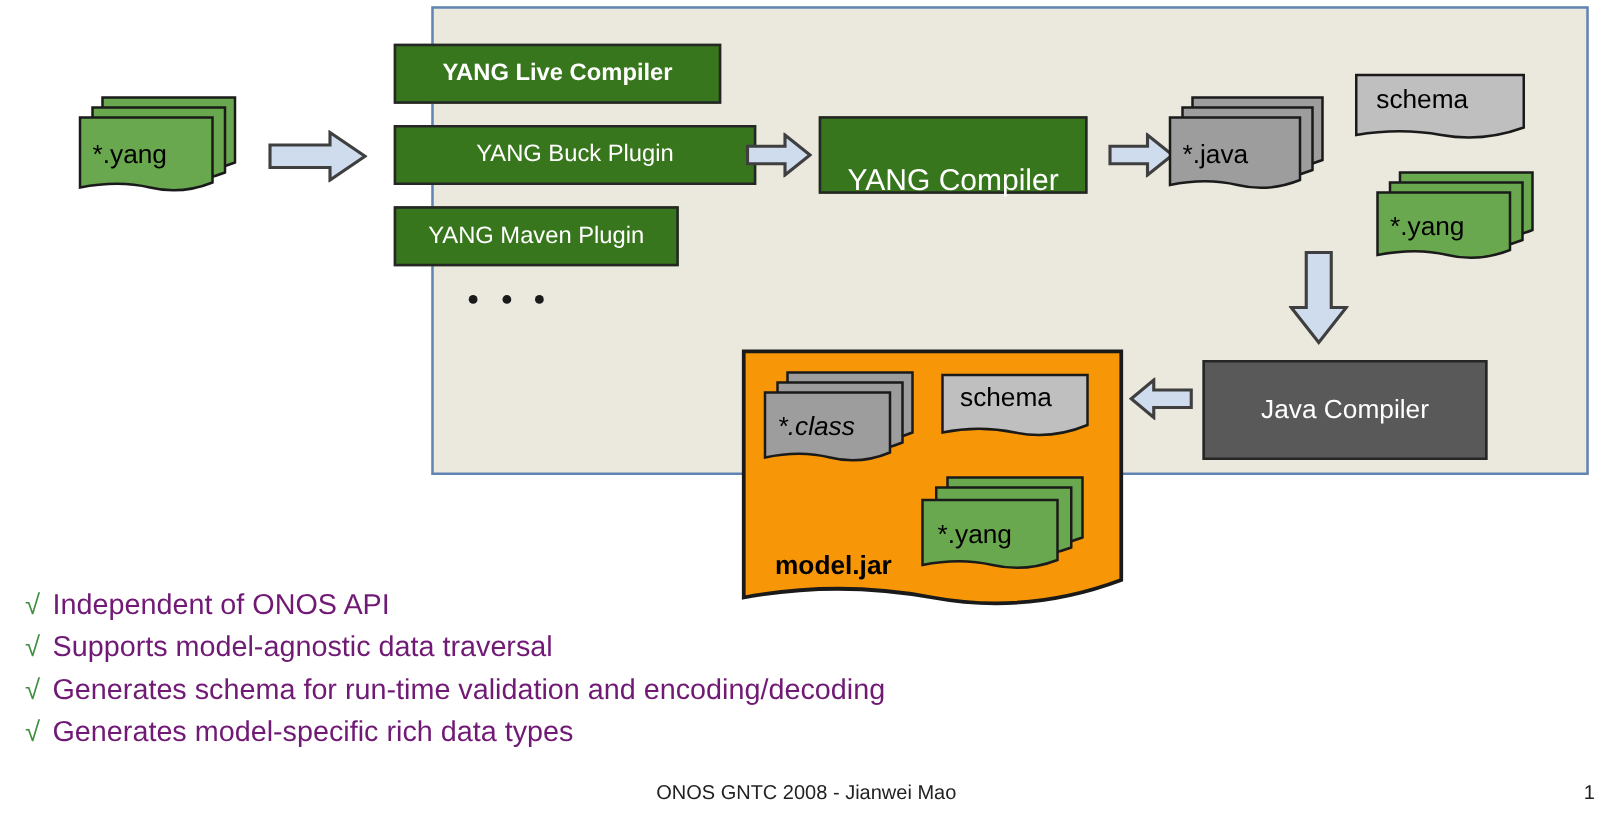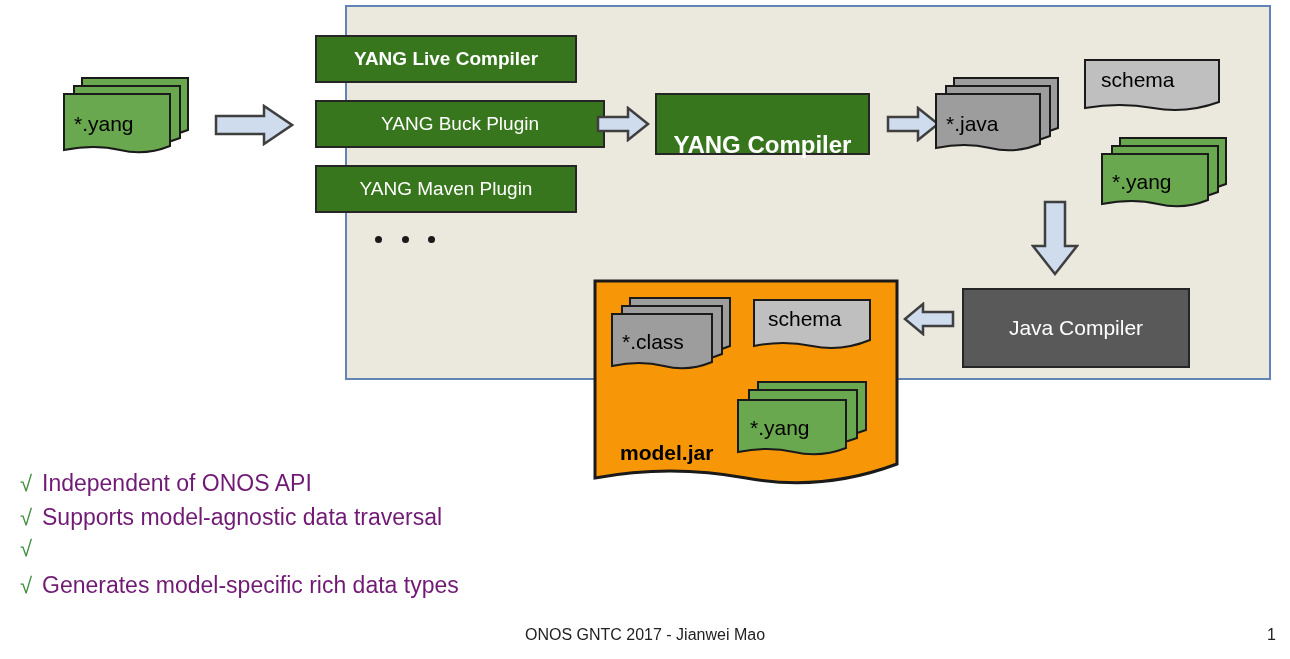--- a/index.html
+++ b/index.html
@@ -41,21 +41,21 @@
     justify-content: center;
     color: #ffffff;
     text-align: center;
     line-height: 1.1;
   }
   .box-green { background: #38761d; }
   .box-gray  { background: #595959; }
 
   .lbl-plugin   { font-size: 19px; font-weight: 400; }
   .lbl-plugin-b { font-size: 19px; font-weight: 700; }
-  .lbl-compiler { font-size: 24px; font-weight: 700; margin-top: 43px; }
+  .lbl-compiler { font-size: 24px; font-weight: 400; margin-top: 43px; }
   .lbl-javac    { font-size: 21px; font-weight: 400; }
 
   
   .doc {
     position: absolute;
     text-align: right;
   }
   .doc svg { display: block; overflow: visible; }
   .doc .doc-label {
     position: absolute;
@@ -162,21 +162,21 @@
     <path d="M2 12 H50 V2 L78 21 L50 40 V30 H2 Z" fill="#cfdcee" stroke="#3f3f3f" stroke-width="2.5"></path>
   </svg>
 </div>
 
 <div class="box box-green" style="left:315px; top:35px; width:262px; height:48px;">
   <span class="lbl-plugin-b">YANG Live Compiler</span>
 </div>
 <div class="box box-green" style="left:315px; top:100px; width:290px; height:48px;">
   <span class="lbl-plugin">YANG Buck Plugin</span>
 </div>
-<div class="box box-green" style="left:315px; top:165px; width:262px; height:48px;">
+<div class="box box-green" style="left:315px; top:165px; width:228px; height:48px;">
   <span class="lbl-plugin">YANG Maven Plugin</span>
 </div>
 
 <div id="ellipsis">
   <span class="dot"></span>
   <span class="dot"></span>
   <span class="dot"></span>
 </div>
 
 <div class="node" style="left:596px; top:106px;">
@@ -234,21 +234,21 @@
   <svg width="52" height="34" viewBox="0 0 52 34">
     <path d="M50 10 H20 V2 L2 17 L20 32 V24 H50 Z" fill="#cfdcee" stroke="#3f3f3f" stroke-width="2.5"></path>
   </svg>
 </div>
 
 <div id="model-jar">
   <svg width="308" height="222" viewBox="0 0 308 222" style="position:absolute;left:0;top:0;">
     <path d="M3 3 H305 V186 Q230 214 154 200 Q78 186 3 200 Z" fill="#f79708" stroke="#1a1a1a" stroke-width="3"></path>
   </svg>
 
-  <div class="doc" style="left:18px; top:16px; width:124px; height:86px;">
+  <div class="doc" style="left:18px; top:16px; width:124px; height:86px;font-style:italic;">
     <svg width="124" height="86" viewBox="0 0 124 86">
       <path d="M20 4 H120 V52 Q96 62 72 56 Q48 50 20 56 Z" fill="#9d9d9d" stroke="#1a1a1a" stroke-width="2"></path>
       <path d="M12 12 H112 V60 Q88 70 64 64 Q40 58 12 64 Z" fill="#9d9d9d" stroke="#1a1a1a" stroke-width="2"></path>
       <path d="M2 20 H102 V68 Q78 78 54 72 Q30 66 2 72 Z" fill="#9d9d9d" stroke="#1a1a1a" stroke-width="2"></path>
     </svg>
     <span class="doc-label" style="left:12px; top:36px;">*.class</span>
   </div>
 
   <div class="doc" style="left:160px; top:20px; width:122px; height:60px;">
     <svg width="122" height="60" viewBox="0 0 122 60">
@@ -273,21 +273,22 @@
   <div class="bullet-row">
     <span class="bullet-check">√</span>
     <span class="bullet-text">Independent of ONOS API</span>
   </div>
   <div class="bullet-row">
     <span class="bullet-check">√</span>
     <span class="bullet-text">Supports model-agnostic data traversal</span>
   </div>
   <div class="bullet-row">
     <span class="bullet-check">√</span>
+    <span class="bullet-text">Generates schema for run-time validation and encoding/decoding</span>
   </div>
   <div class="bullet-row">
     <span class="bullet-check">√</span>
     <span class="bullet-text">Generates model-specific rich data types</span>
   </div>
 </div>
 
-<div id="footer-note">ONOS GNTC 2017 - Jianwei Mao</div>
+<div id="footer-note">ONOS GNTC 2008 - Jianwei Mao</div>
 <div id="page-number">1</div>
 
 </body></html>

